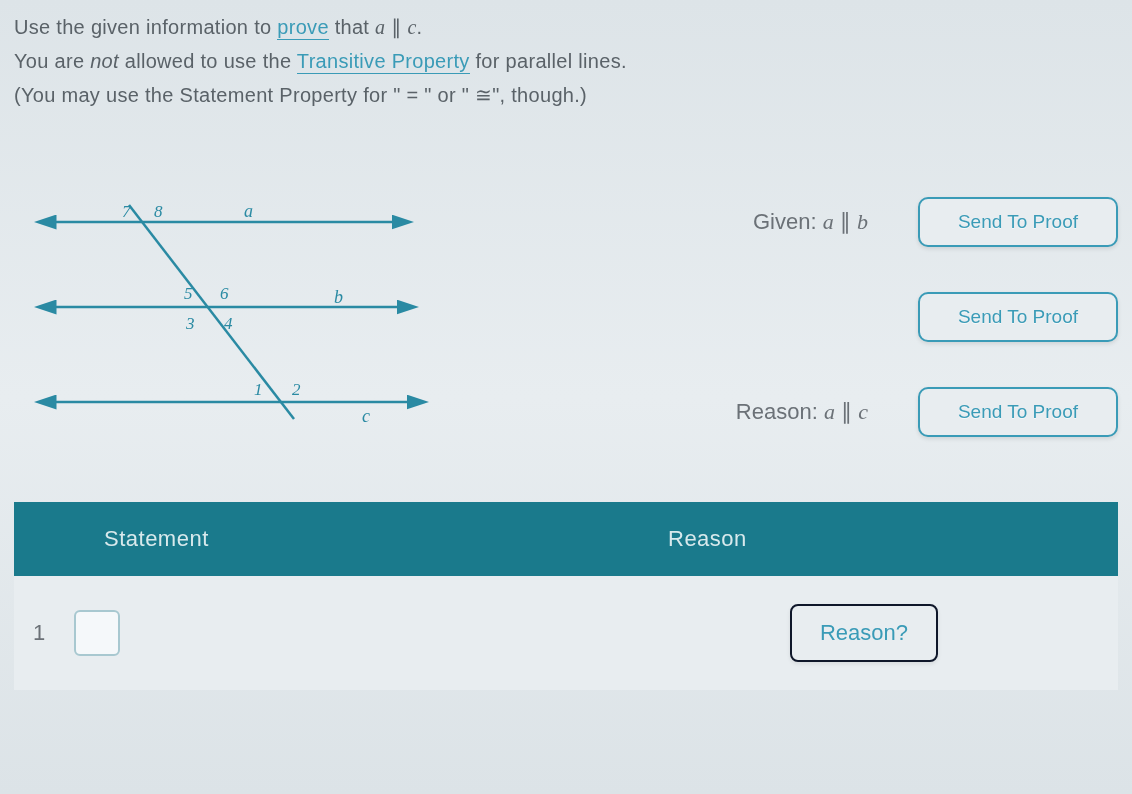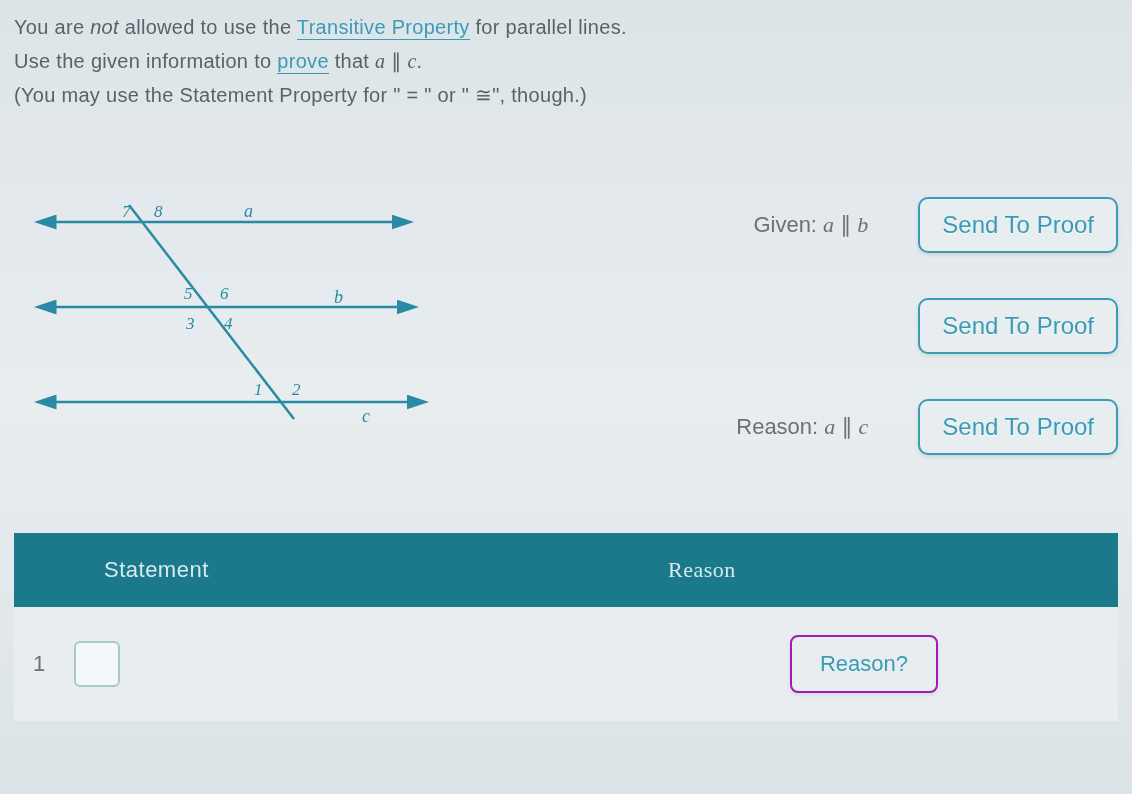--- a/index.html
+++ b/index.html
@@ -65,47 +65,46 @@
       font-style: normal;
     }
     .math-var {
       font-style: italic;
       font-family: Georgia, serif;
     }
     .send-btn {
       background: #e8edf0;
       border: 2px solid #3a9bb7;
       border-radius: 10px;
-      padding: 12px 22px;
-      font-size: 24px;
+      padding: 12px 38px;
+      font-size: 19px;
       color: #3a9bb7;
       cursor: pointer;
       font-family: inherit;
       text-shadow: 0 1px 0 rgba(255,255,255,0.6);
       box-shadow: 0 2px 4px rgba(0,0,0,0.1);
     }
     .proof-table {
-      margin-top: 76px;
+      margin-top: 45px;
     }
     .table-header {
       background: #1a7a8c;
       color: #d8e9ec;
       display: flex;
       padding: 24px 0;
       font-size: 22px;
       letter-spacing: 0.5px;
     }
     .th-statement {
       padding-left: 90px;
       flex: 1;
     }
     .th-reason {
       width: 470px;
       padding-left: 20px;
-      font-family: Liberation Serif, serif;
     }
     .table-row {
       background: #e8edf0;
       display: flex;
       align-items: center;
       padding: 28px 0;
     }
     .row-num {
       width: 50px;
       text-align: center;
@@ -117,21 +116,21 @@
       height: 46px;
       border: 2px solid #a8c8d0;
       border-radius: 6px;
       background: #f5f8fa;
       margin-left: 10px;
     }
     .reason-btn {
       margin-left: auto;
       margin-right: 180px;
       background: #e8edf0;
-      border: 2px solid #a21caf;
+      border: 2px solid #0f172a;
       border-radius: 8px;
       padding: 14px 28px;
       font-size: 22px;
       color: #3a9bb7;
       cursor: pointer;
       font-family: inherit;
       box-shadow: 0 2px 4px rgba(0,0,0,0.08);
     }
     svg text {
       font-family: Georgia, serif;
@@ -141,24 +140,24 @@
     }
     svg .line-label {
       font-size: 18px;
     }
   </style>
 </head>
 <body>
 
 <div class="instructions">
   <div>
+    <span>Use the given information to </span><a href="#">prove</a><span> that </span><span class="math-var">a</span><span>  ∥  </span><span class="math-var">c</span><span>.</span>
+  </div>
+  <div>
     <span>You are </span><span class="italic">not</span><span> allowed to use the </span><a href="#">Transitive Property</a><span> for parallel lines.</span>
-  </div>
-  <div>
-    <span>Use the given information to </span><a href="#">prove</a><span> that </span><span class="math-var">a</span><span>  ∥  </span><span class="math-var">c</span><span>.</span>
   </div>
   <div>
     <span>(You may use the Statement Property for " </span><span>=</span><span> " or " </span><span>≅</span><span>", though.)</span>
   </div>
 </div>
 
 <div class="content-row">
   <div class="diagram">
     <svg width="420" height="280" viewBox="0 0 420 280">
       <defs>

